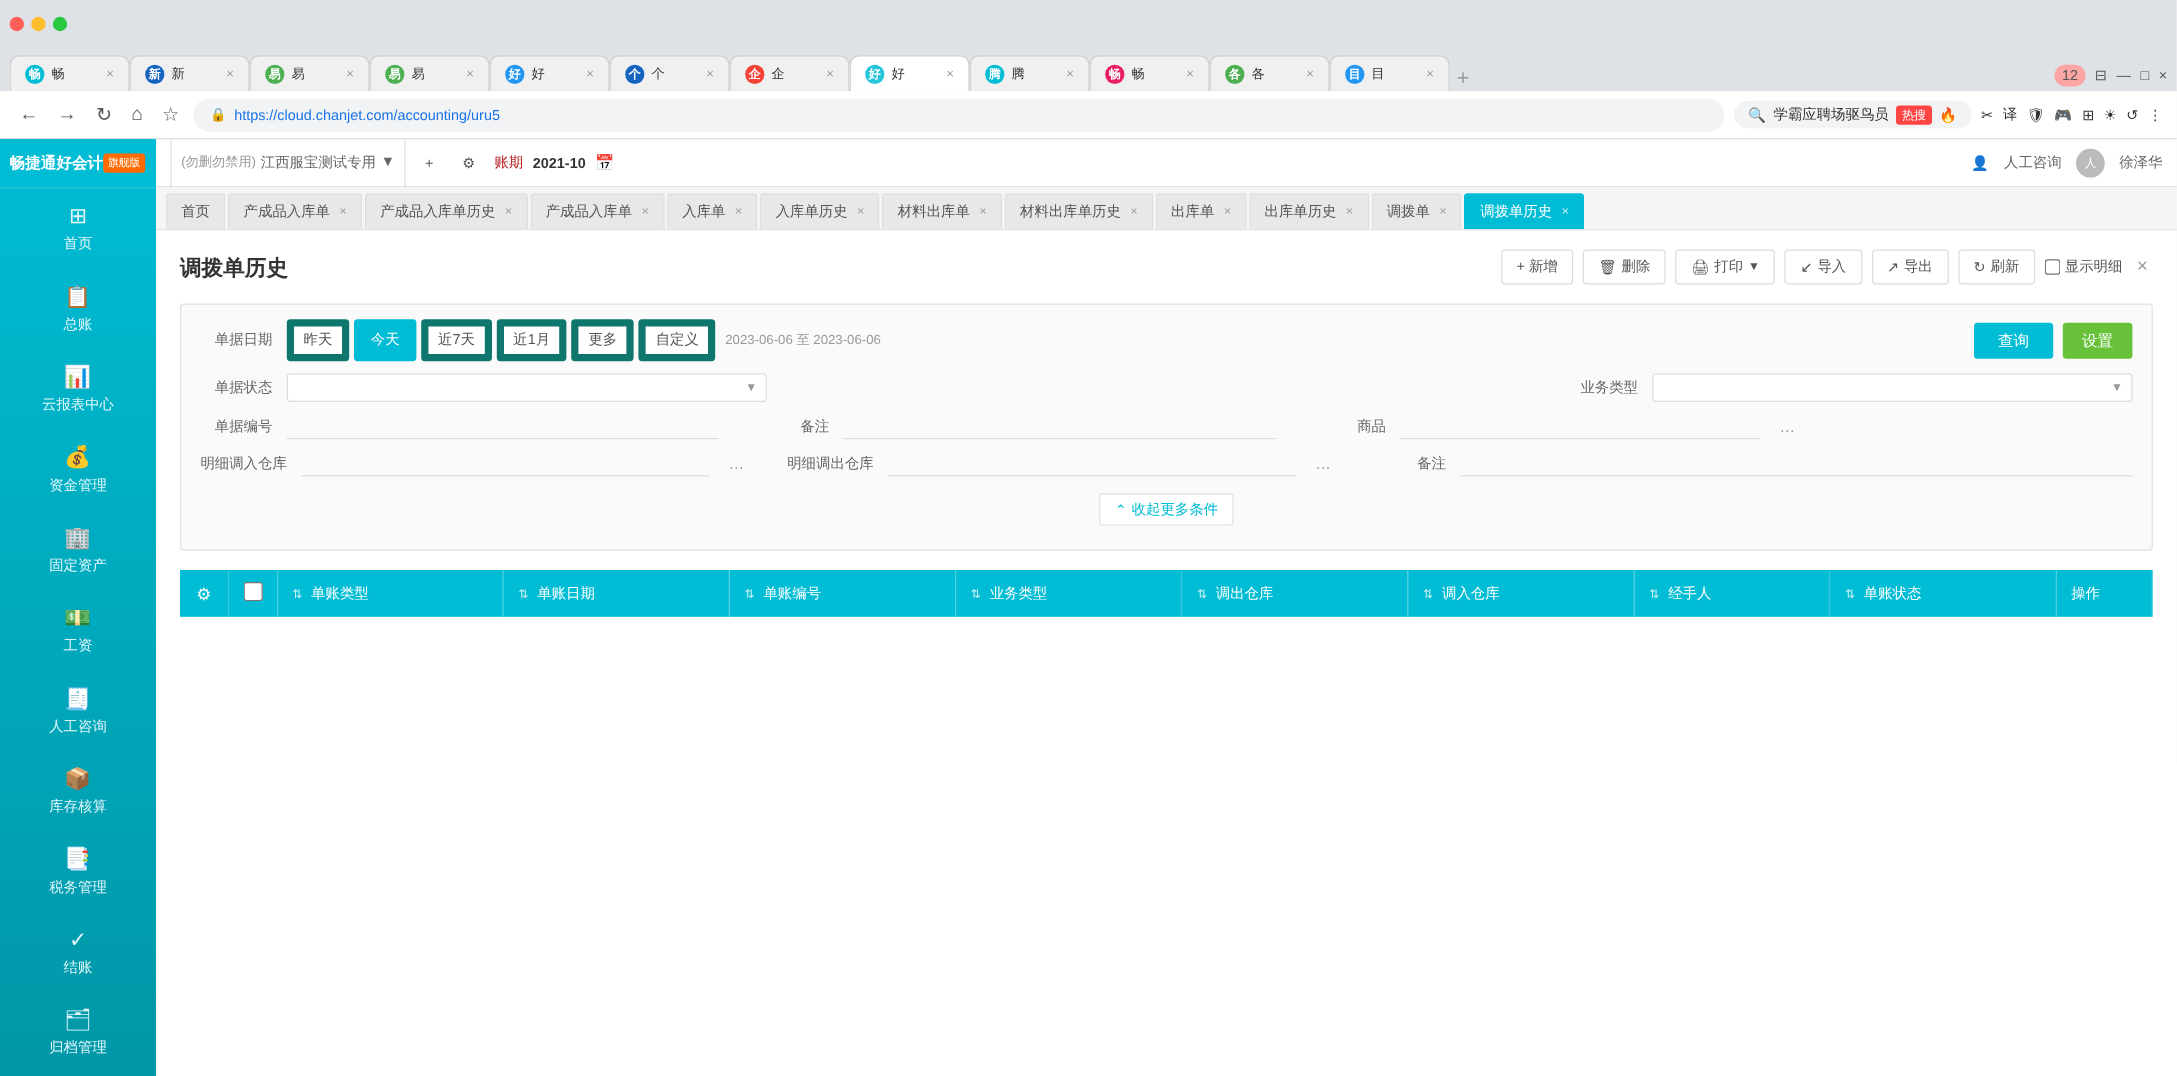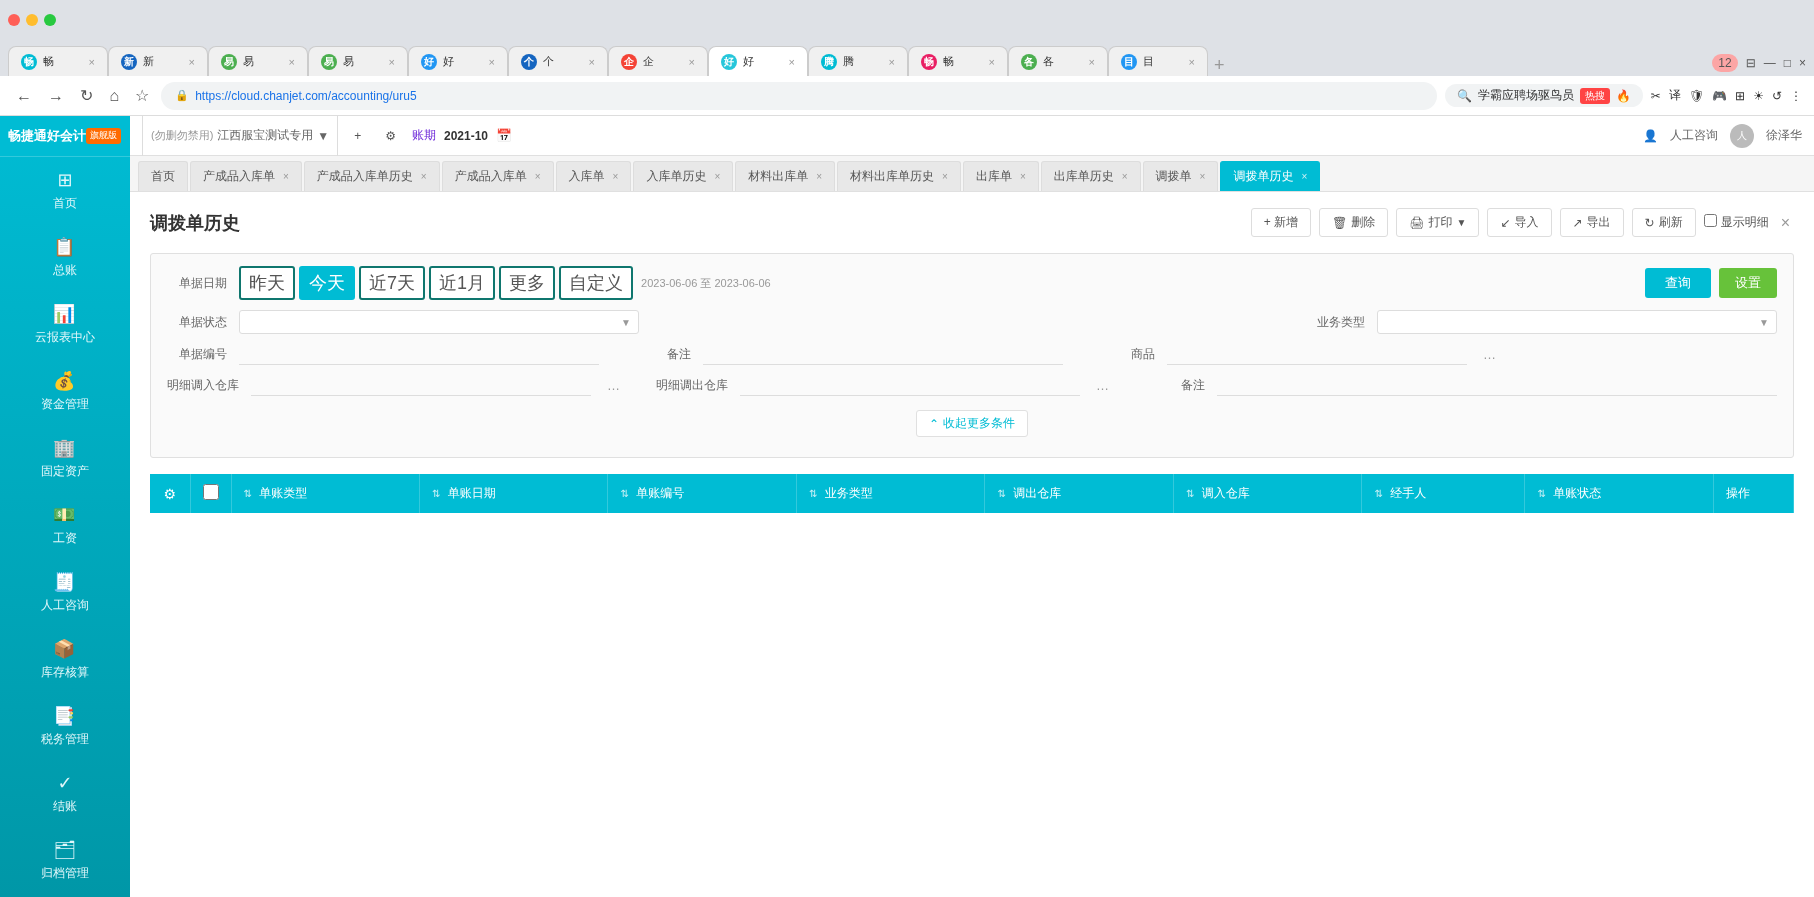--- a/index.html
+++ b/index.html
@@ -25,21 +25,21 @@
     
     .sidebar { width: 130px; background: linear-gradient(180deg, #00bcd4 0%, #0097a7 100%); display: flex; flex-direction: column; align-items: center; padding: 0; flex-shrink: 0; }
     .sidebar-logo { width: 100%; background: #00bcd4; padding: 12px 8px; display: flex; align-items: center; gap: 6px; border-bottom: 1px solid rgba(255,255,255,0.2); }
     .sidebar-logo-text { color: #fff; font-size: 13px; font-weight: bold; line-height: 1.2; }
     .sidebar-logo-badge { background: #ff6b00; color: #fff; font-size: 9px; padding: 1px 4px; border-radius: 3px; }
     .sidebar-item { width: 100%; padding: 12px 0; display: flex; flex-direction: column; align-items: center; gap: 4px; cursor: pointer; color: #e0f7fa; font-size: 12px; }
     .sidebar-item .s-icon { font-size: 18px; }
 
     
     .topbar { background: #fff; height: 40px; display: flex; align-items: center; padding: 0 12px; gap: 8px; border-bottom: 1px solid #e0e0e0; font-size: 13px; }
-    .company-selector { display: flex; align-items: center; gap: 4px; color: #666; font-size: 12px; cursor: pointer; border: 1px solid #ddd; border-radius: 3px; padding: 19px 8px; }
+    .company-selector { display: flex; align-items: flex-start; gap: 4px; color: #666; font-size: 12px; cursor: pointer; border: 1px solid #ddd; border-radius: 3px; padding: 19px 8px; }
     .topbar-right { margin-left: auto; display: flex; align-items: center; gap: 12px; font-size: 12px; color: #666; }
     .topbar-right span { cursor: pointer; }
 
     
     .page-tabs { background: #f5f5f5; height: 36px; display: flex; align-items: flex-end; padding: 0 8px; overflow-x: auto; border-bottom: 1px solid #e0e0e0; flex-shrink: 0; }
     .page-tab { height: 30px; padding: 0 12px; display: flex; align-items: center; gap: 4px; font-size: 12px; cursor: pointer; color: #555; background: #e8e8e8; border: 1px solid #ddd; border-bottom: none; margin-right: 2px; border-radius: 3px 3px 0 0; white-space: nowrap; }
     .page-tab.active { background: #00bcd4; color: #fff; border-color: #00bcd4; }
     .page-tab .tab-x { color: #999; font-size: 10px; margin-left: 4px; }
     .page-tab.active .tab-x { color: rgba(255,255,255,0.8); }
     .page-tab-add { background: none; border: none; font-size: 18px; cursor: pointer; color: #999; padding: 0 6px; }
@@ -51,21 +51,21 @@
     .content-actions { display: flex; align-items: center; gap: 8px; }
     .action-btn { display: flex; align-items: center; gap: 4px; padding: 5px 12px; border: 1px solid #ddd; border-radius: 3px; cursor: pointer; font-size: 12px; color: #555; background: #fff; }
     .close-btn { background: none; border: none; font-size: 16px; cursor: pointer; color: #999; padding: 0 4px; }
 
     
     .filter-area { border: 1px solid #e0e0e0; border-radius: 3px; padding: 12px 16px; margin-bottom: 16px; background: #fafafa; }
     .filter-row { display: flex; align-items: center; gap: 12px; margin-bottom: 10px; }
     .filter-row:last-child { margin-bottom: 0; }
     .filter-label { color: #666; font-size: 12px; min-width: 60px; text-align: right; }
     .filter-date-btns { display: flex; align-items: center; gap: 4px; }
-    .date-btn { padding: 3px 8px; border: 2px solid #0f766e; border-radius: 3px; cursor: pointer; font-size: 18px; color: #555; background: #fff; }
+    .date-btn { padding: 3px 8px; border: 6px solid #0f766e; border-radius: 3px; cursor: pointer; font-size: 12px; color: #555; background: #fff; }
     .date-btn.active { background: #00bcd4; color: #fff; border-color: #00bcd4; }
     .date-range { font-size: 11px; color: #999; }
     .filter-input { border: none; border-bottom: 1px solid #ddd; outline: none; padding: 3px 6px; font-size: 12px; min-width: 220px; background: transparent; }
     .filter-select-wrapper { position: relative; display: inline-block; min-width: 220px; }
     .filter-select-wrapper::after { content: '▼'; position: absolute; right: 8px; top: 50%; transform: translateY(-50%); font-size: 10px; color: #999; pointer-events: none; }
     .filter-select-inner { border: 1px solid #ddd; border-radius: 3px; padding: 4px 24px 4px 8px; font-size: 12px; color: #555; background: #fff; width: 100%; appearance: none; cursor: pointer; }
     .collapse-btn { display: flex; align-items: center; gap: 4px; cursor: pointer; font-size: 12px; color: #00bcd4; padding: 4px 12px; border: 1px solid #e0e0e0; border-radius: 3px; background: #fff; }
     .filter-dots { color: #999; cursor: pointer; padding: 0 4px; }
     .query-btn { background: #00bcd4; color: #fff; border: none; border-radius: 3px; padding: 6px 20px; font-size: 13px; cursor: pointer; }
     .settings-btn { background: #67c23a; color: #fff; border: none; border-radius: 3px; padding: 6px 16px; font-size: 13px; cursor: pointer; }
@@ -263,21 +263,21 @@
   <div style="flex:1;display:flex;flex-direction:column;overflow:hidden;">
 
     <div class="topbar">
       <div class="company-selector">
         <span style="color:#999;font-size:11px;">(勿删勿禁用)</span>
         <span>江西服宝测试专用</span>
         <span>▼</span>
       </div>
       <button class="action-btn" style="border:none;background:none;padding:2px 8px;">+</button>
       <button class="action-btn" style="border:none;background:none;padding:2px 8px;">⚙</button>
-      <span style="color:#6d28d9;font-size:12px;">账期</span>
+      <span style="color:#b91c1c;font-size:12px;">账期</span>
       <span style="color:#333;font-weight:bold;font-size:12px;cursor:pointer;">2021-10</span>
       <span style="cursor:pointer;">📅</span>
       <div class="topbar-right">
         <span>👤</span>
         <span>人工咨询</span>
         <span style="width:24px;height:24px;border-radius:50%;background:#bbb;display:inline-flex;align-items:center;justify-content:center;font-size:10px;color:#fff;">人</span>
         <span>徐泽华</span>
       </div>
     </div>
 
@@ -351,21 +351,21 @@
             <span>导入</span>
           </button>
           <button class="action-btn">
             <span>↗</span>
             <span>导出</span>
           </button>
           <button class="action-btn">
             <span>↻</span>
             <span>刷新</span>
           </button>
-          <label style="display:flex;align-items:flex-start;gap:4px;font-size:12px;color:#555;cursor:pointer;">
+          <label style="display:flex;align-items:center;gap:4px;font-size:12px;color:#555;cursor:pointer;">
             <input type="checkbox" style="cursor: pointer;">
             <span>显示明细</span>
           </label>
           <button class="close-btn">×</button>
         </div>
       </div>
 
       <div class="filter-area">
 
         <div class="filter-row">

